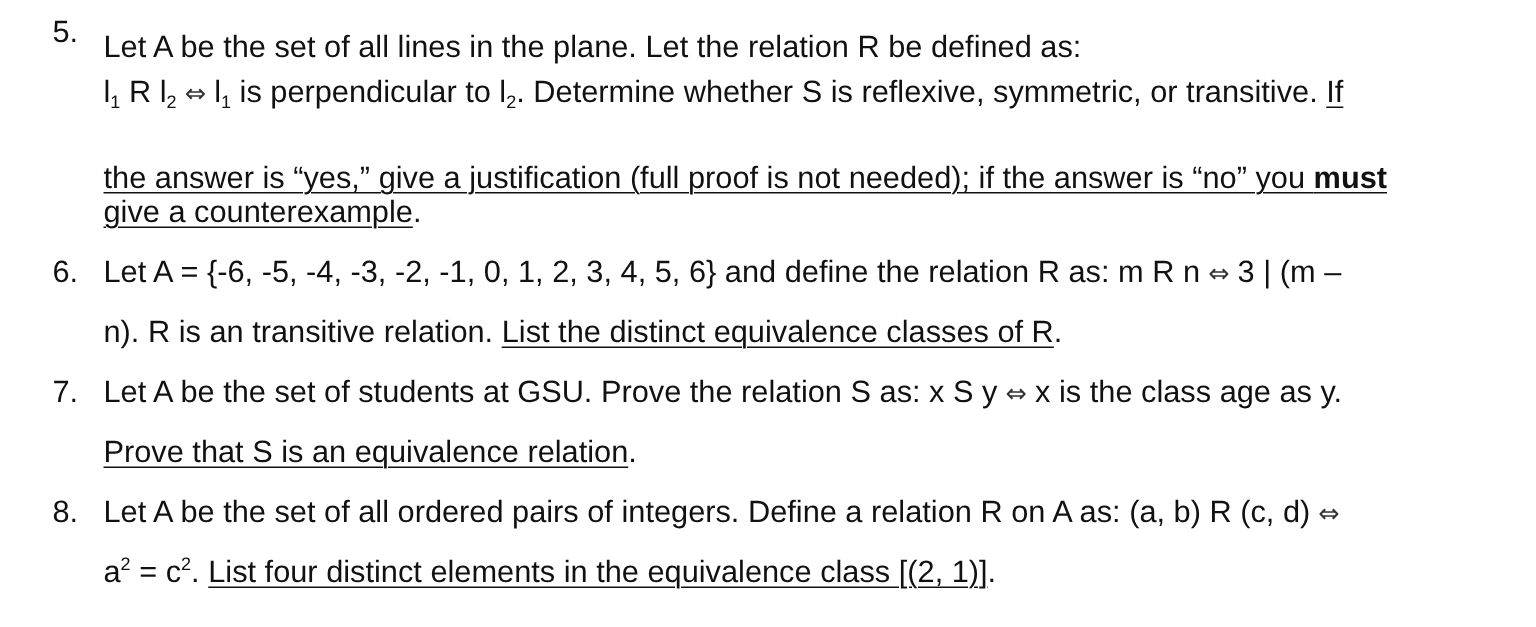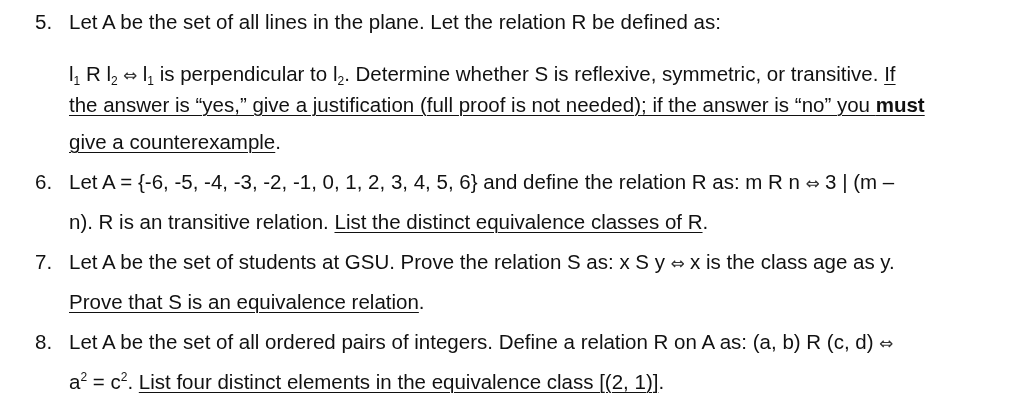--- a/index.html
+++ b/index.html
@@ -23,27 +23,27 @@
     sup { font-size: 12px; vertical-align: 8px; line-height: 0; }
     .arrow { font-family: "DejaVu Sans", sans-serif; font-size: 17px; color: #333; }
   </style>
 </head>
 <body>
 
 <div class="doc">
 
   <div class="item">
     <span class="num" style="top:2px">5.</span>
-    <div class="line" style="top:2px">
+    <div class="line" style="top:12px">
       <span>Let A be the set of all lines in the plane. Let the relation R be defined as:</span>
     </div>
-    <div class="line" style="top:54px">
+    <div class="line" style="top:42px">
       <span>l</span><sub>1</sub><span> R l</span><sub>2</sub><span class="arrow"> ⇔ </span><span>l</span><sub>1</sub><span> is perpendicular to l</span><sub>2</sub><span>. Determine whether S is reflexive, symmetric, or transitive. </span><span class="u">If</span>
     </div>
-    <div class="line" style="top:85px">
+    <div class="line" style="top:99px">
       <span class="u"><span>the answer is “yes,” give a justification (full proof is not needed); if the answer is “no” you </span><b>must</b></span>
     </div>
     <div class="line" style="top:122px">
       <span class="u">give a counterexample</span><span>.</span>
     </div>
   </div>
 
   <div class="item">
     <span class="num" style="top:162px">6.</span>
     <div class="line" style="top:162px">

